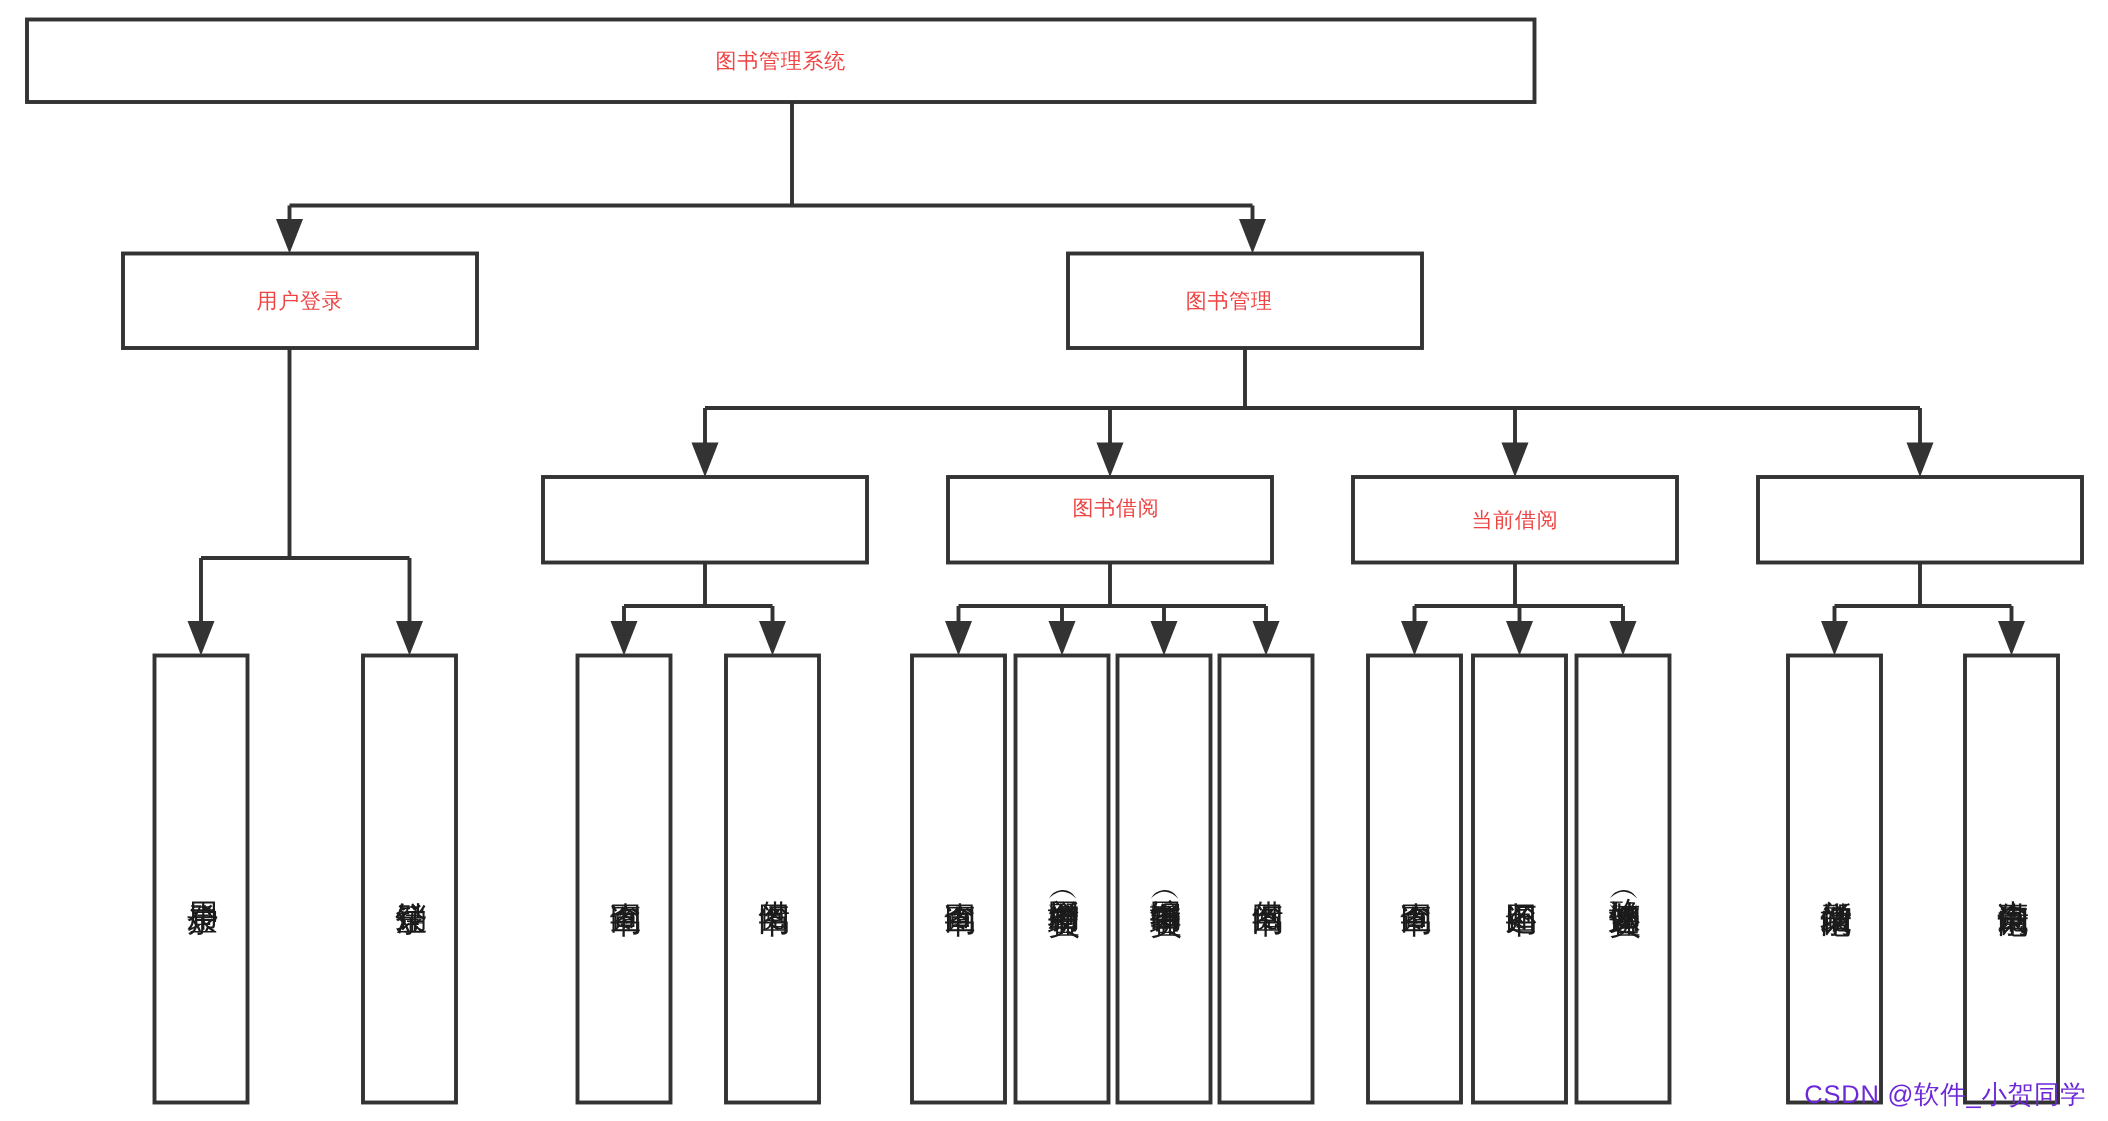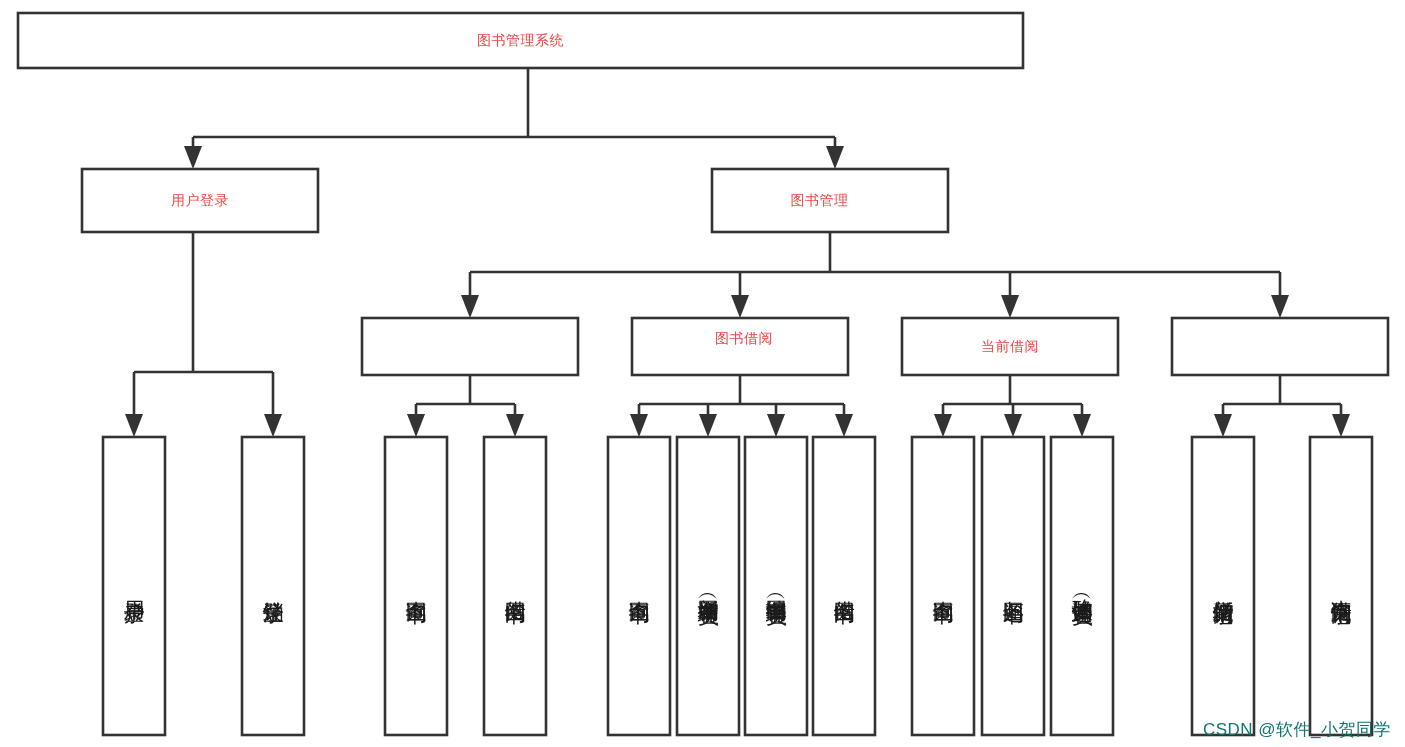--- a/index.html
+++ b/index.html
@@ -64,21 +64,21 @@
     letter-spacing: 1px;
     writing-mode: vertical-rl;
     text-orientation: upright;
     pointer-events: none;
   }
   .watermark {
     position: absolute;
     right: 14px;
     bottom: 6px;
     font-size: 17px;
-    color: #0f766e;
+    color: #6d28d9;
     letter-spacing: 0.5px;
     white-space: nowrap;
   }
 </style>
 </head>
 <body>
 
 <div id="diagram-root">
 
   <svg class="diagram-svg" viewBox="0 0 1405 747">

